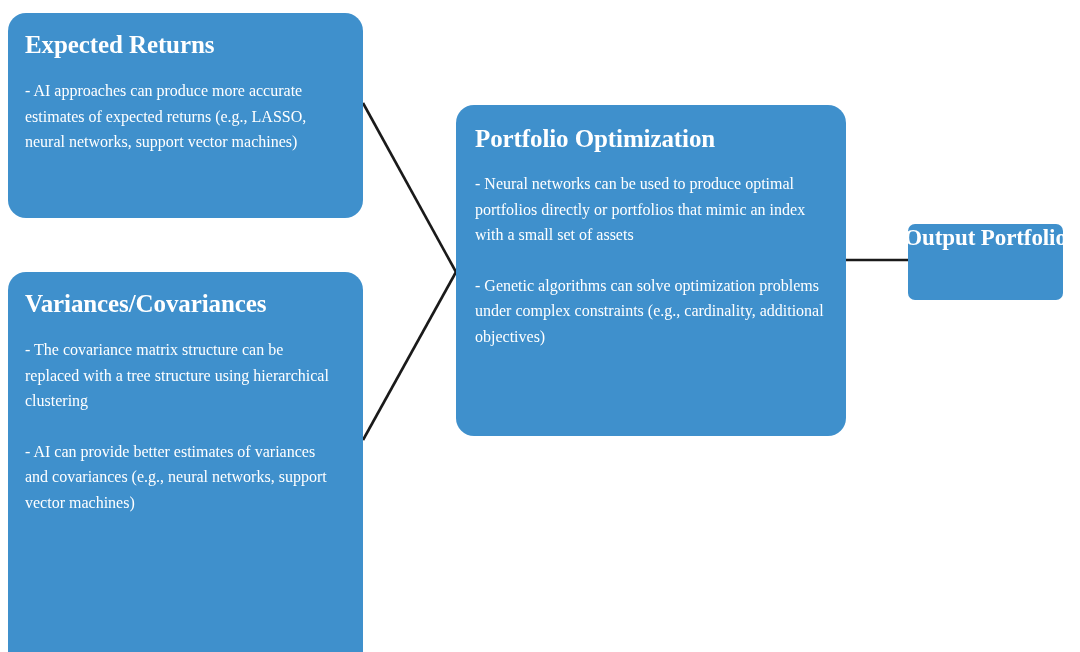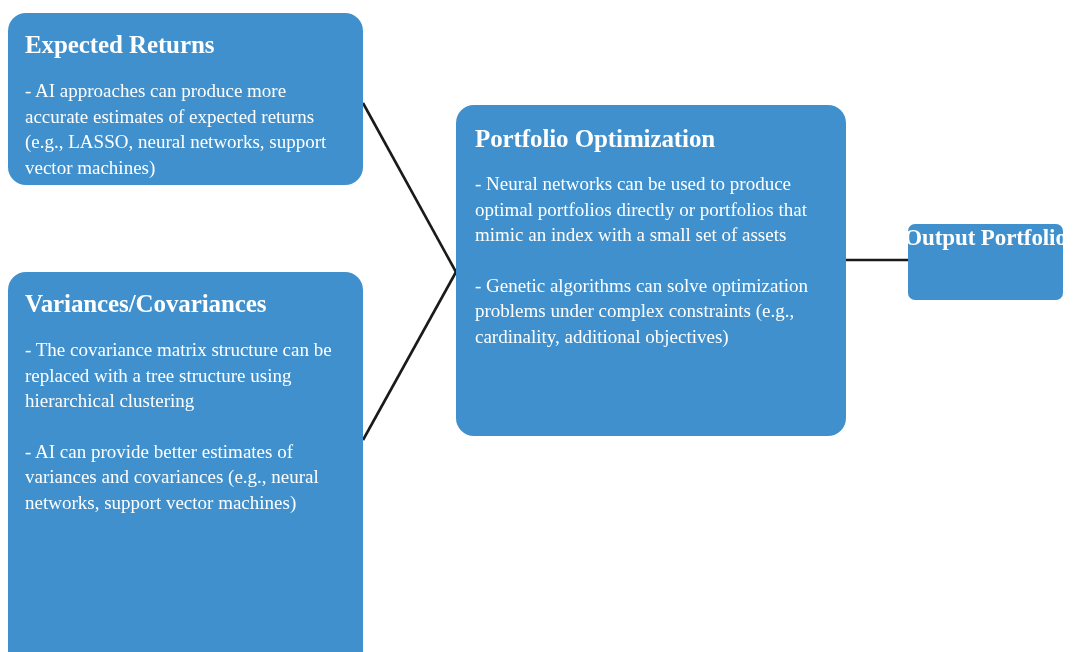--- a/index.html
+++ b/index.html
@@ -46,35 +46,35 @@
 
   .node-title {
     font-weight: bold;
     font-size: 25px;
     line-height: 30px;
     letter-spacing: -0.1px;
     white-space: nowrap;
   }
 
   .node-body {
-    font-size: 19px;
+    font-size: 16px;
     line-height: 25.5px;
     font-weight: normal;
   }
 
   .node-body + .node-body {
     margin-top: 25px;
   }
 
   
   #box-expected-returns {
     left: 8px;
     top: 13px;
     width: 355px;
-    height: 172px;
+    height: 205px;
     padding: 17px 16px 0 17px;
   }
   #box-expected-returns .node-title { margin-bottom: 18px; }
 
   
   #box-variances-covariances {
     left: 8px;
     top: 272px;
     width: 355px;
     height: 428px;

